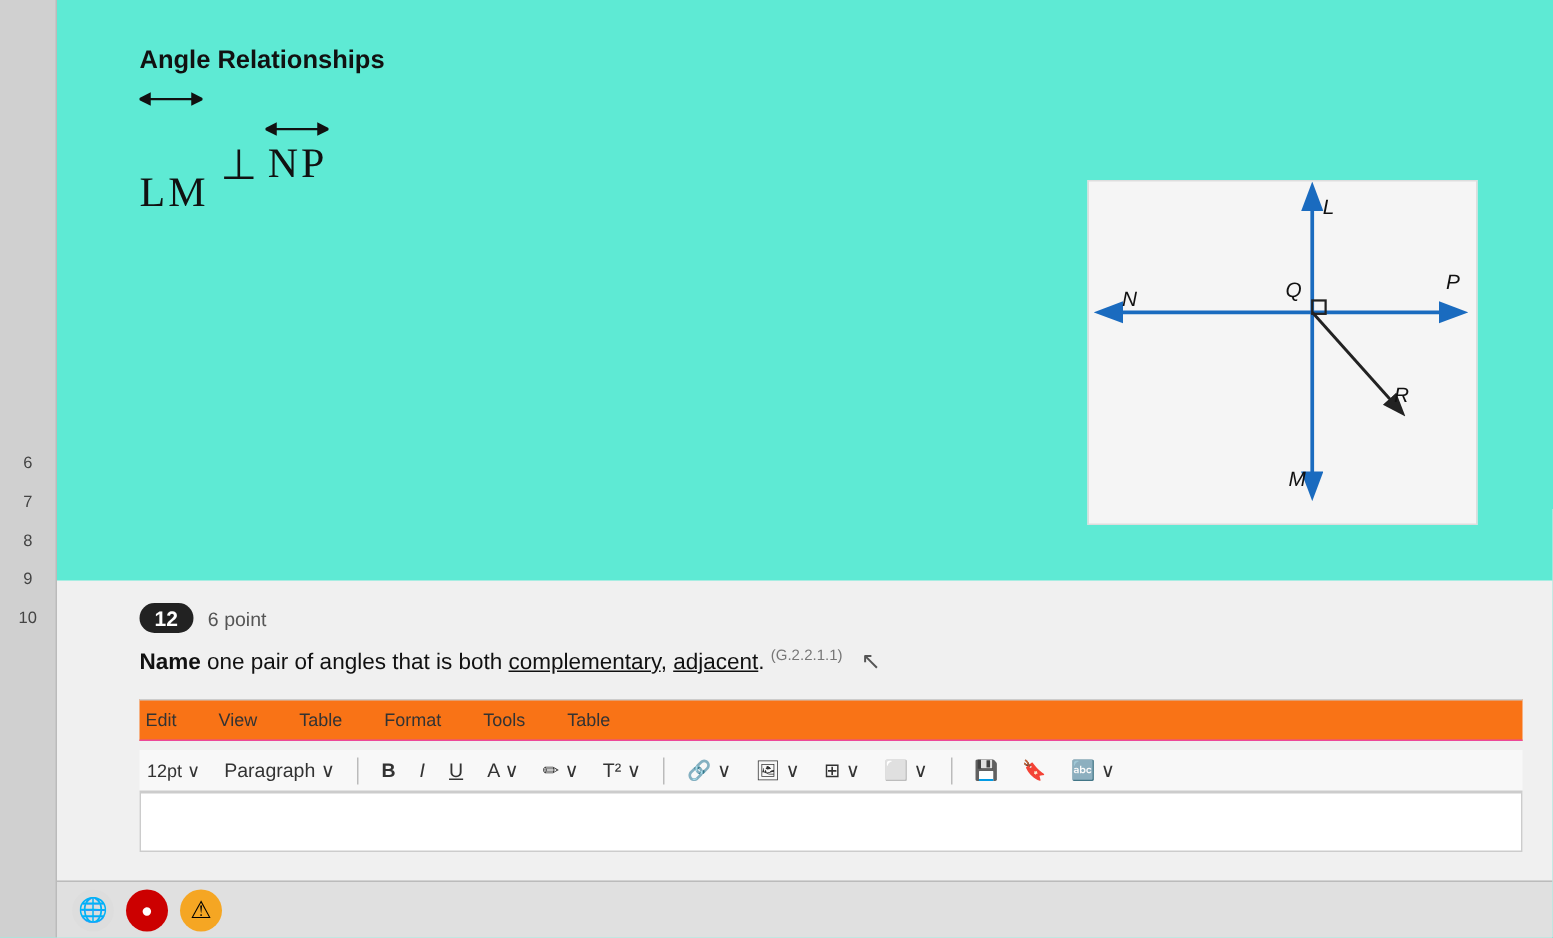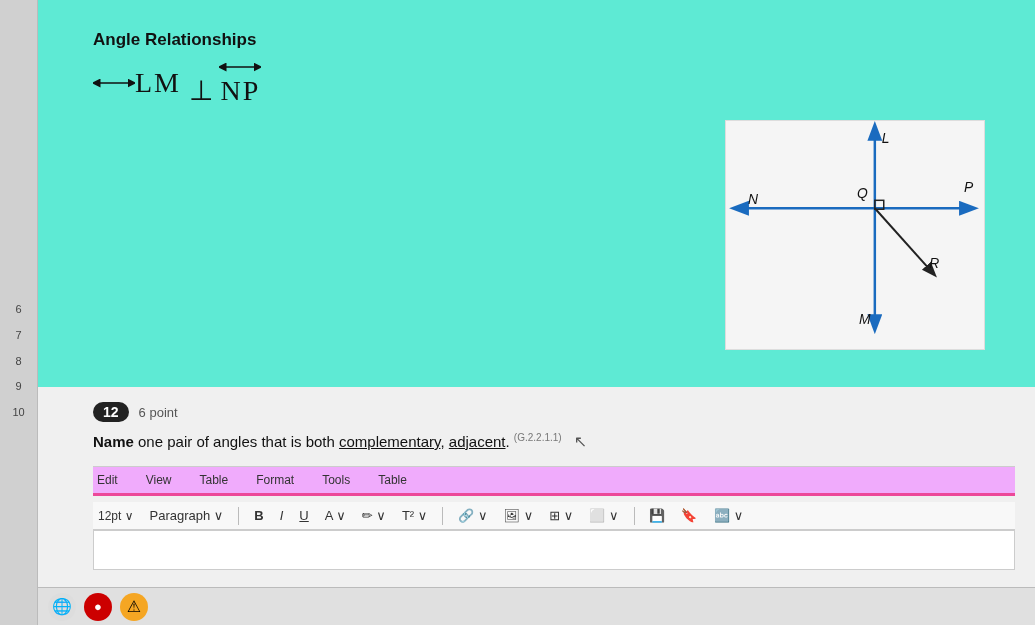--- a/index.html
+++ b/index.html
@@ -125,24 +125,24 @@
       vertical-align: super;
     }
 
     
     .toolbar-row {
       display: flex;
       align-items: center;
       gap: 20px;
       padding: 4px 0 4px 0;
       border-top: 1px solid #ccc;
-      border-bottom: 3px solid #ec4899;
+      border-bottom: 1px solid #ec4899;
       font-size: 12px;
       color: #333;
-      background: #f0abfc;
+      background: #f97316;
       margin-bottom: 6px;
     }
 
     .toolbar-item {
       cursor: pointer;
       padding: 2px 4px;
     }
 
     .formatting-toolbar {
       display: flex;
@@ -226,21 +226,21 @@
 </div>
 
 <div class="main">
 
   <div class="document-area">
 
     <div class="doc-title">Angle Relationships</div>
 
     <div class="perpendicular-notation">
 
-      <span style="display:inline-flex; align-items:center; margin-right:4px;">
+      <span style="display:inline-flex; flex-direction:column; margin-right:4px;gap:39px;">
         <svg width="42" height="16" viewBox="0 0 42 16">
           <defs>
             <marker id="ah1" markerWidth="6" markerHeight="6" refX="3" refY="3" orient="auto">
               <path d="M6,3 L0,0 L0,6 Z" fill="#111"></path>
             </marker>
             <marker id="ah2" markerWidth="6" markerHeight="6" refX="3" refY="3" orient="auto-start-reverse">
               <path d="M6,3 L0,0 L0,6 Z" fill="#111"></path>
             </marker>
           </defs>
           <line x1="3" y1="8" x2="39" y2="8" stroke="#111" stroke-width="1.5" marker-start="url(#ah2)" marker-end="url(#ah1)"></line>

